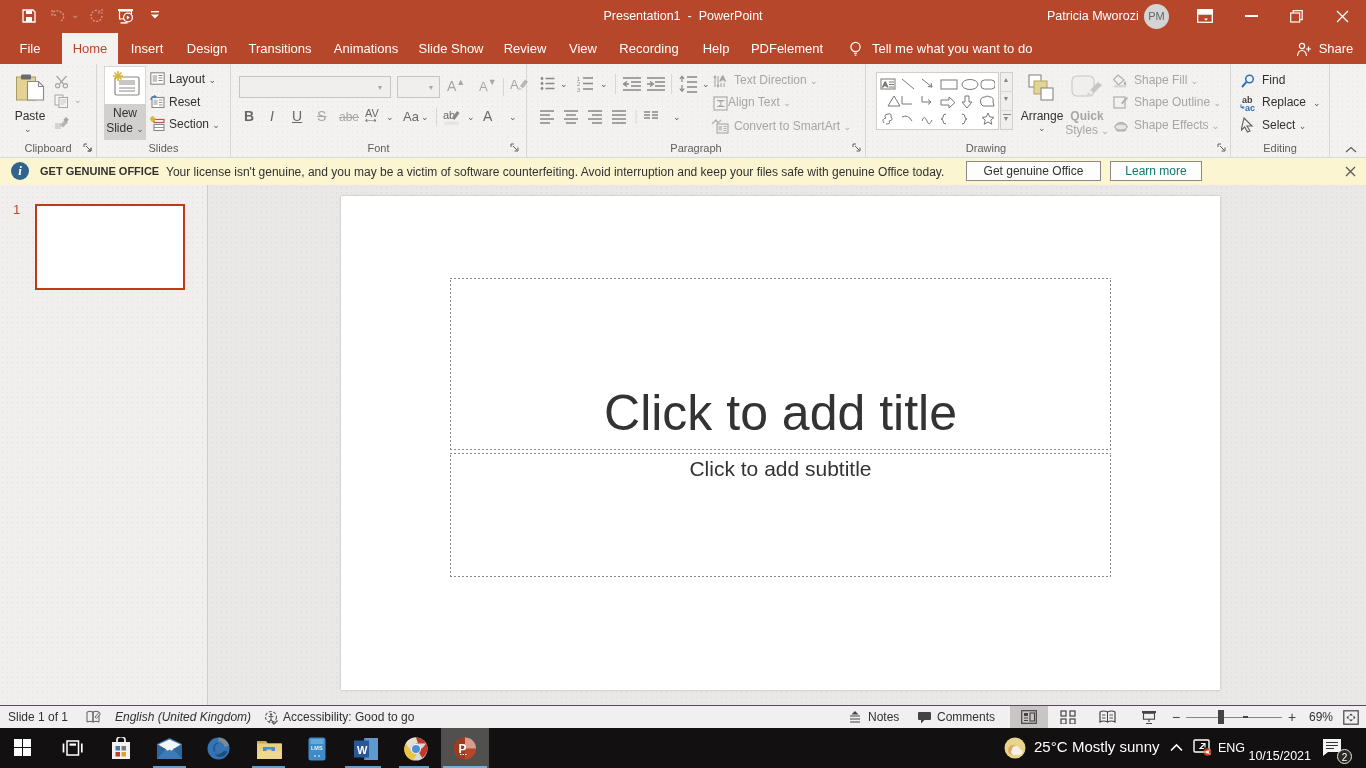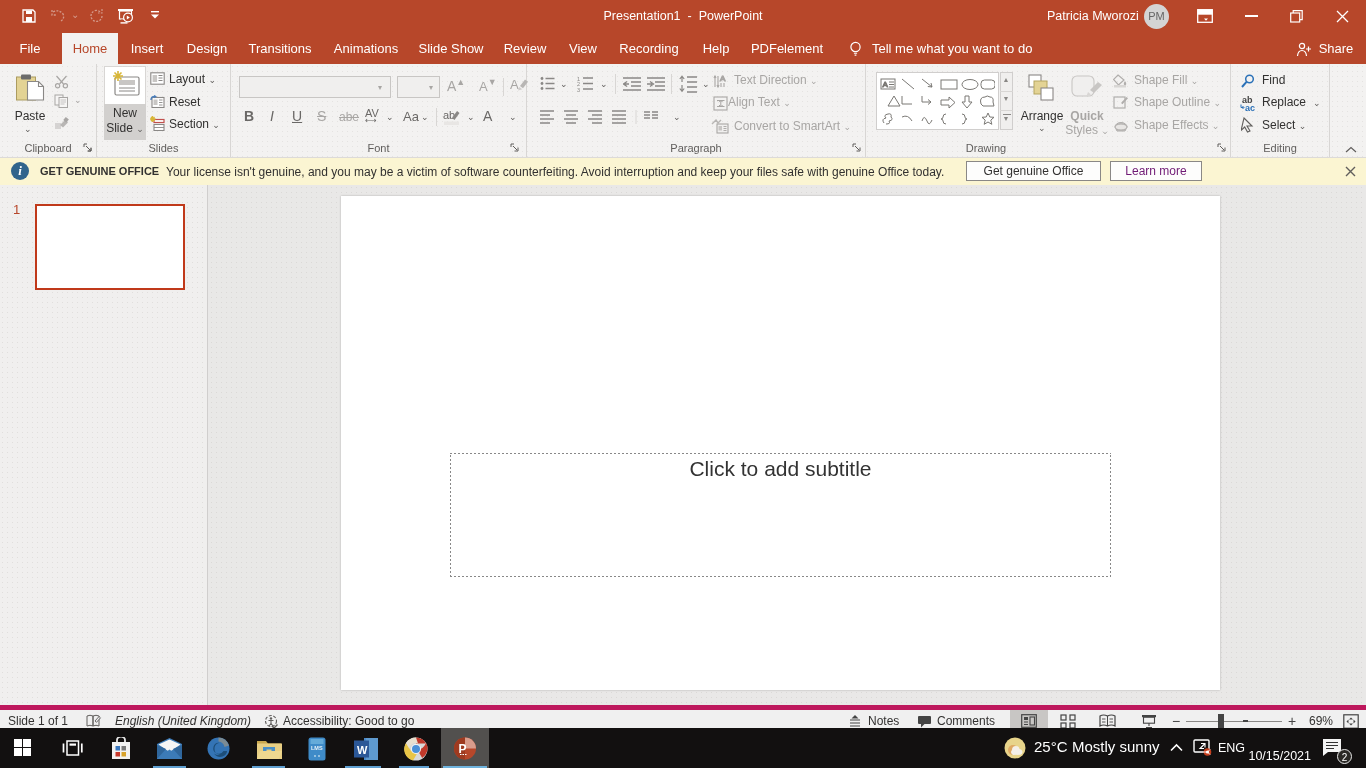--- a/index.html
+++ b/index.html
@@ -22,21 +22,21 @@
 #canvas { position:absolute; left:209px; top:0; width:1157px; height:520px; background-image:radial-gradient(circle, #dbd9d7 0.7px, transparent 0.9px); background-size:5px 5px; }
 #slide { position:absolute; left:132px; top:11px; width:879px; height:494px; background:#fff; box-shadow:0 0 2px rgba(0,0,0,0.25); }
 .ph { position:absolute; }
 .ph::before { content:""; position:absolute; left:0; top:0; right:0; bottom:0;
   background:
    repeating-linear-gradient(90deg,#888 0 2px,transparent 2px 4px) top left/100% 1px no-repeat,
    repeating-linear-gradient(90deg,#888 0 2px,transparent 2px 4px) bottom left/100% 1px no-repeat,
    repeating-linear-gradient(0deg,#888 0 2px,transparent 2px 4px) top left/1px 100% no-repeat,
    repeating-linear-gradient(0deg,#888 0 2px,transparent 2px 4px) top right/1px 100% no-repeat; }
 
-#statusbar { position:absolute; left:0; top:705px; width:1366px; height:23px; background:#f0f0f0; border-top:5px solid #be185d; font-size:12px; color:#323130; }
+#statusbar { position:absolute; left:0; top:705px; width:1366px; height:23px; background:#f0f0f0; border-top:1px solid #be185d; font-size:12px; color:#323130; }
 
 #taskbar { position:absolute; left:0; top:728px; width:1366px; height:40px; background:#121010; color:#fff; }
 svg { display:block; }
 .abs { position:absolute; }
 </style>
 </head>
 <body>
 <div id="app">
   <div id="titlebar">
 
@@ -394,32 +394,35 @@
     </div>
     <svg class="abs" style="left:1345px;top:82px;" width="12" height="7" viewBox="0 0 12 7">
       <path d="M1 6 L6 1.5 L11 6" fill="none" stroke="#605e5c" stroke-width="1.2"></path>
     </svg>
   </div>
   <div id="banner">
     <div class="abs" style="left:11px;top:4px;width:18px;height:18px;border-radius:50%;background:#31648c;color:#fff;font-size:13px;font-weight:bold;text-align:center;line-height:18px;font-family:'Liberation Serif',serif;font-style:italic;">i</div>
     <div class="abs" style="left:40px;top:7px;font-size:11px;font-weight:bold;color:#323130;">GET GENUINE OFFICE</div>
     <div class="abs" style="left:166px;top:7px;font-size:12px;color:#323130;">Your license isn't genuine, and you may be a victim of software counterfeiting. Avoid interruption and keep your files safe with genuine Office today.</div>
     <div class="abs" style="left:966px;top:3px;width:135px;height:20px;background:#fdfdfc;border:1px solid #8a8886;font-size:12px;color:#323130;text-align:center;line-height:19px;">Get genuine Office</div>
-    <div class="abs" style="left:1110px;top:3px;width:92px;height:20px;background:#fdfdfc;border:1px solid #8a8886;font-size:12px;color:#701a75;text-align:center;line-height:19px;">Learn more</div>
+    <div class="abs" style="left:1110px;top:3px;width:92px;height:20px;background:#fdfdfc;border:1px solid #8a8886;font-size:12px;color:#0f766e;text-align:center;line-height:19px;">Learn more</div>
     <svg class="abs" style="left:1345px;top:8px;" width="11" height="11" viewBox="0 0 11 11">
       <path d="M1 1 L10 10 M10 1 L1 10" stroke="#605e5c" stroke-width="1.4"></path>
     </svg>
   </div>
   <div id="content">
     <div id="thumbs">
       <div style="position:absolute;left:13px;top:17px;font-size:13px;color:#b7472a;">1</div>
       <div id="thumb1"></div>
     </div>
     <div id="canvas">
       <div id="slide">
+        <div class="ph" style="left:109px;top:82px;width:661px;height:172px;">
+          <div style="position:absolute;left:0;width:100%;top:109px;text-align:center;font-size:50px;line-height:52px;font-weight:300;color:#333;">Click to add title</div>
+        </div>
         <div class="ph" style="left:109px;top:257px;width:661px;height:124px;">
           <div style="position:absolute;left:0;width:100%;top:5px;text-align:center;font-size:21px;line-height:22px;color:#333;">Click to add subtitle</div>
         </div>
       </div>
     </div>
   </div>
   <div id="statusbar">
     <div class="abs" style="left:8px;top:4px;">Slide 1 of 1</div>
     <svg class="abs" style="left:86px;top:4px;" width="16" height="14" viewBox="0 0 16 14">
       <path d="M1 2 q3 -1.5 6 0 v10 q-3 -1.5 -6 0 z M7 2 q3 -1.5 6 0 v10 q-3 -1.5 -6 0 z" fill="none" stroke="#605e5c" stroke-width="1"></path>

